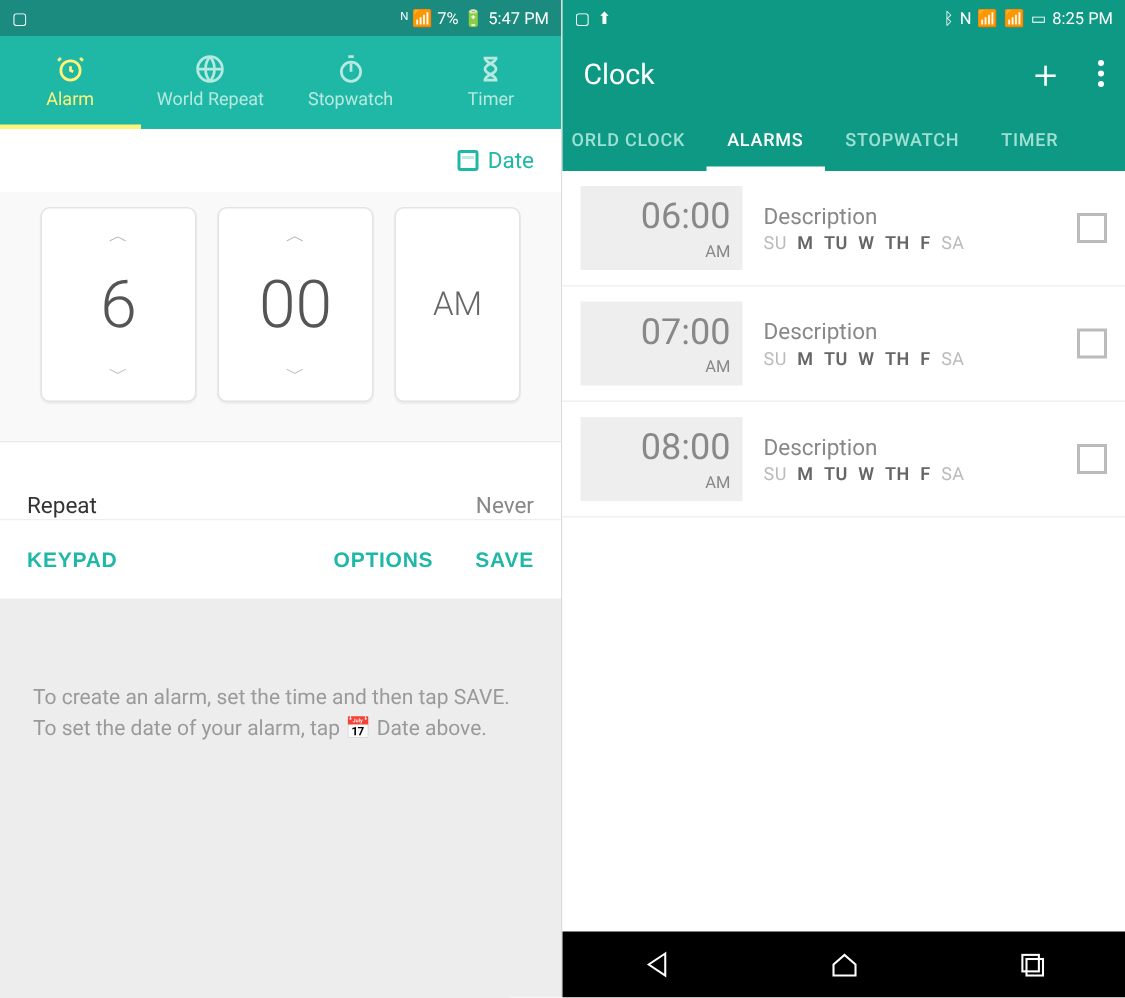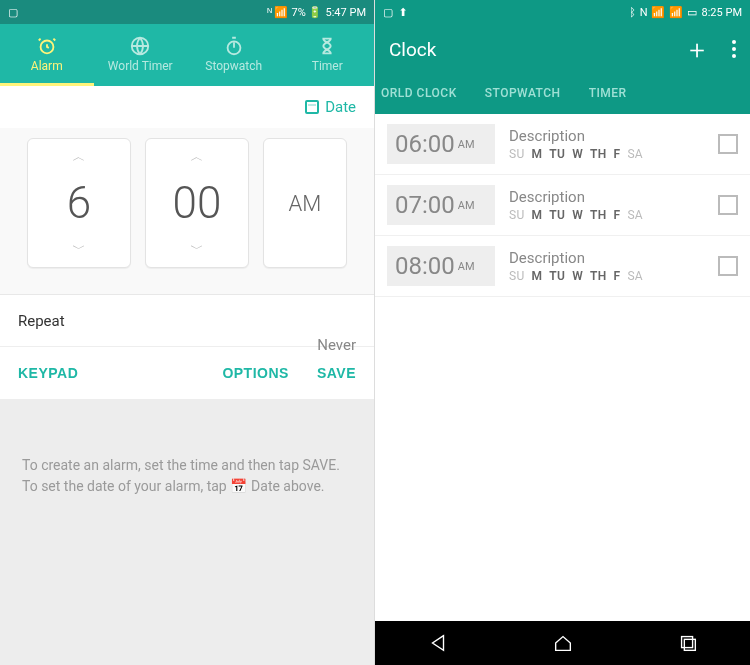--- a/index.html
+++ b/index.html
@@ -17,21 +17,21 @@
   .l-tab { flex: 1; display:flex; flex-direction:column; align-items:center; justify-content:center; color:#b6e9e0; font-size:12px; border-bottom:3px solid transparent; gap:2px; }
   .l-tab.active { color:#fff47a; border-bottom-color:#fff47a; }
   .l-tab svg { width:22px; height:22px; }
   .l-date-row { height:42px; display:flex; justify-content:flex-end; align-items:center; padding:0 18px; color:#1fb8a6; font-size:15px; font-weight:400; gap:6px; }
   .l-pickers { display:flex; justify-content:center; gap:14px; padding:10px 18px 26px; background:#f9f9f9; border-bottom:1px solid #e8e8e8; }
   .picker { background:#fff; border:1px solid #e3e3e3; border-radius:6px; width:104px; height:130px; display:flex; flex-direction:column; align-items:center; justify-content:space-between; padding:10px 0; box-shadow:0 1px 1px rgba(0,0,0,.05);}
   .picker.small { width:84px; }
   .picker .arrow { color:#bbb; font-size:13px; height:16px; display:flex; align-items:center;}
   .picker .val { flex:1; display:flex; align-items:center; justify-content:center; font-size:44px; color:#555; font-weight:300;}
   .picker.small .val { font-size:22px; color:#666; }
-  .l-row { height:52px; display:flex; align-items:center; justify-content:space-between; padding:0 18px; font-size:15px; color:#333; border-bottom:1px solid #eee; background:#fff;}
+  .l-row { height:52px; display:flex; align-items:flex-end; justify-content:space-between; padding:0 18px; font-size:15px; color:#333; border-bottom:1px solid #eee; background:#fff;}
   .l-row .val { color:#888;margin-top:48px; }
   .l-actions { height:52px; display:flex; align-items:center; justify-content:space-between; padding:0 18px; background:#fff;}
   .l-actions button { background:none; border:none; color:#1fb8a6; font-size:14px; font-weight:700; letter-spacing:.5px;}
   .l-actions .right { display:flex; gap:28px; }
   .l-hint { padding:56px 22px 0; font-size:14px; color:#9a9a9a; line-height:1.5; background:#ededed; height:300px;}
   .cal-icon { width:14px; height:14px; border:2px solid currentColor; border-radius:2px; position:relative; display:inline-block; vertical-align:-2px;}
   .cal-icon:before { content:''; position:absolute; top:2px; left:1px; right:1px; height:2px; background:currentColor; opacity:.3;}
 
   
   .r-status { height:24px; background:#0e9985; color:#fff; font-size:11px; display:flex; align-items:center; justify-content:space-between; padding:0 8px;}
@@ -41,21 +41,21 @@
   .r-header .title { font-size:19px; font-weight:400;}
   .r-header .acts { display:flex; gap:22px; align-items:center; font-size:26px;}
   .r-header .dots { display:flex; flex-direction:column; gap:3px;}
   .r-header .dots span { width:4px; height:4px; background:#fff; border-radius:50%;}
   .r-tabs { height:40px; background:#0e9985; display:flex; overflow:hidden;text-align:center;}
   .r-tab { flex:none; padding:0 14px; color:#9fe0d5; font-size:12px; letter-spacing:.5px; display:flex; align-items:center; border-bottom:3px solid transparent; height:40px; font-weight:500;}
   .r-tab.active { color:#fff; border-bottom-color:#fff;}
   .r-tab.first { padding-left: 6px; }
   .r-list { background:#fff;}
   .r-item { display:flex; align-items:center; padding:10px 12px; gap:14px; border-bottom:1px solid #f0f0f0;}
-  .r-time { background:#eee; padding:6px 8px; display:flex; align-items:center; gap:3px; color:#888; min-width:108px;}
+  .r-time { background:#eee; padding:6px 8px; display:flex; align-items:flex-end; gap:3px; color:#888; min-width:108px;flex-direction:column;}
   .r-time .t { font-size:24px;}
   .r-time .ap { font-size:11px;}
   .r-mid { flex:1;}
   .r-desc { font-size:15px; color:#888; margin-bottom:2px;}
   .r-days { display:flex; gap:7px; font-size:12px; color:#bbb; letter-spacing:.3px;}
   .r-days .on { color:#666; font-weight:600;}
   .r-check { width:20px; height:20px; border:2px solid #bbb;}
   .r-nav { position:absolute; bottom:0; left:0; right:0; height:44px; background:#000; display:flex; align-items:center; justify-content:space-around;}
   .r-nav svg { width:22px; height:22px; }
 </style>
@@ -84,21 +84,21 @@
             <circle cx="12" cy="13" r="7"></circle>
             <path d="M12 10v3l2 1M5 4l-2 2M19 4l2 2"></path>
           </svg>
         <span>Alarm</span>
       </div>
       <div class="l-tab">
         <svg viewBox="0 0 24 24" fill="none" stroke="currentColor" stroke-width="2">
             <circle cx="12" cy="12" r="9"></circle>
             <path d="M3 12h18M12 3a14 14 0 010 18M12 3a14 14 0 000 18"></path>
           </svg>
-        <span>World Timer</span>
+        <span>World Repeat</span>
       </div>
       <div class="l-tab">
         <svg viewBox="0 0 24 24" fill="none" stroke="currentColor" stroke-width="2">
             <circle cx="12" cy="14" r="7"></circle>
             <path d="M12 8v6M10 3h4"></path>
           </svg>
         <span>Stopwatch</span>
       </div>
       <div class="l-tab">
         <svg viewBox="0 0 24 24" fill="none" stroke="currentColor" stroke-width="2">
@@ -171,20 +171,23 @@
             <span></span>
             <span></span>
             <span></span>
           </div>
       </div>
     </div>
 
     <div class="r-tabs">
       <div class="r-tab first">
           <span>ORLD CLOCK</span>
+        </div>
+      <div class="r-tab active">
+          <span>ALARMS</span>
         </div>
       <div class="r-tab">
           <span>STOPWATCH</span>
         </div>
       <div class="r-tab">
           <span>TIMER</span>
         </div>
     </div>
 
     <div class="r-list">

